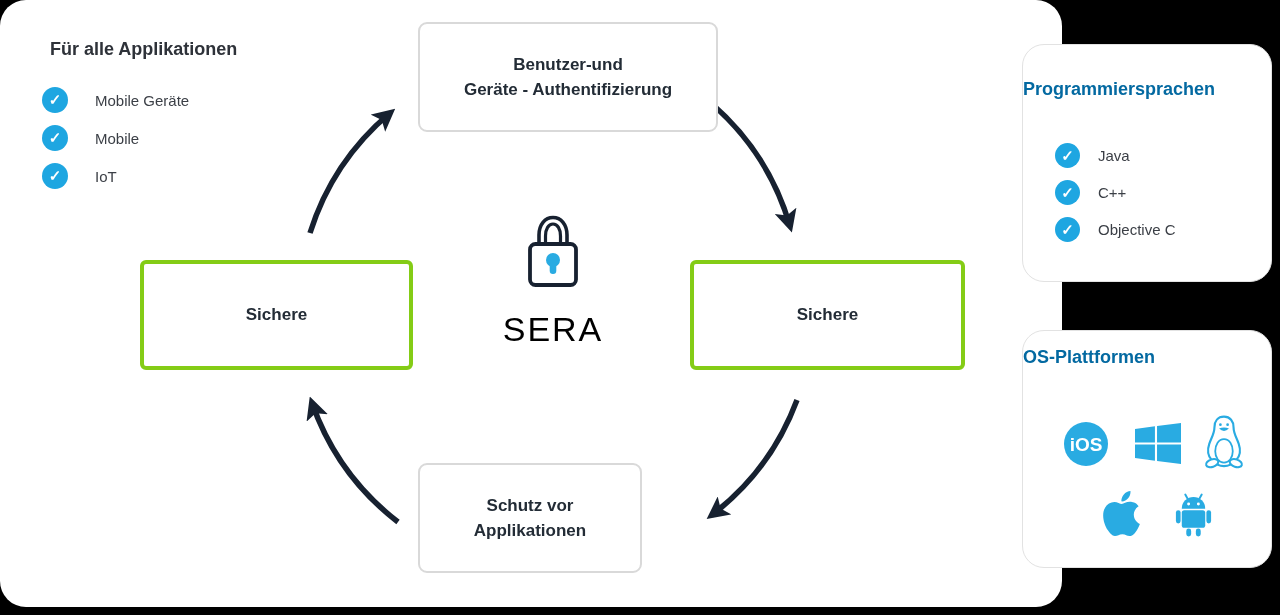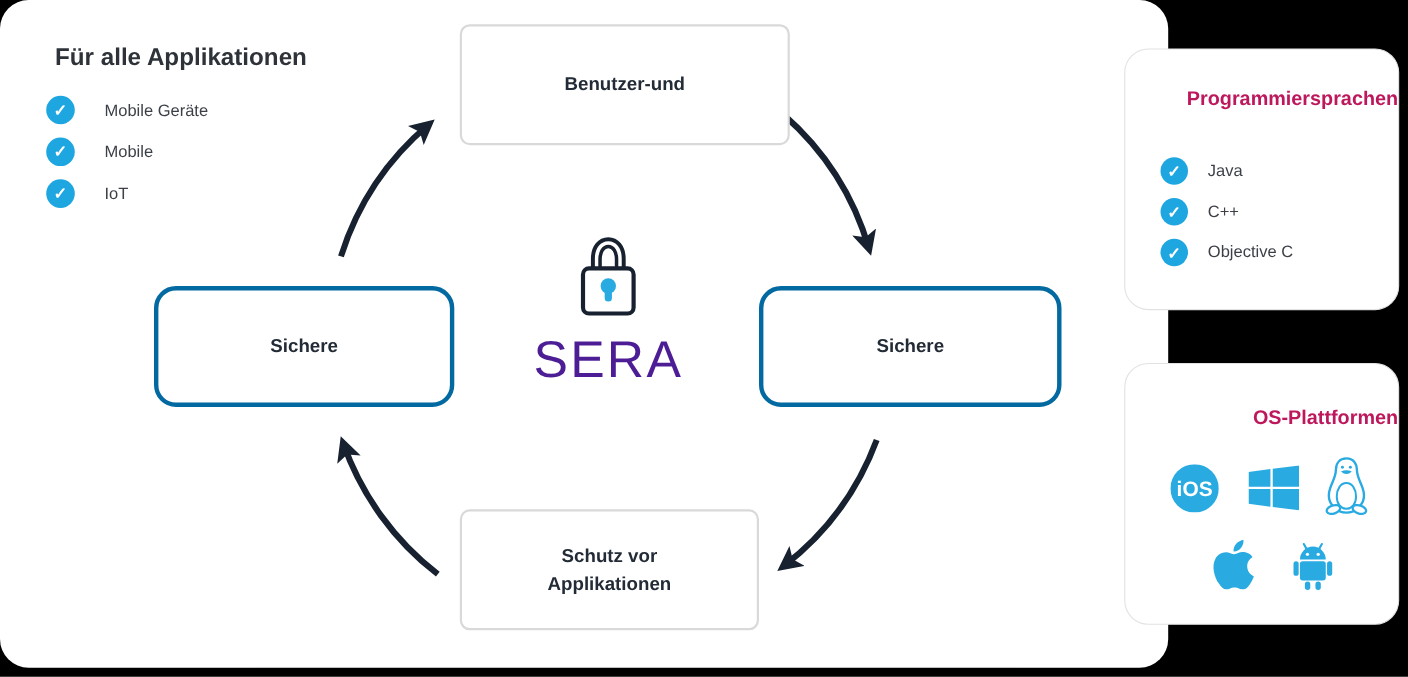--- a/index.html
+++ b/index.html
@@ -9,48 +9,48 @@
   .canvas { position: absolute; left: 0; top: 0; width: 1062px; height: 607px;
             background: #fff; border-radius: 26px; }
 
   .arrows { position: absolute; left: 0; top: 0; }
 
   
   .node { position: absolute; display: flex; align-items: center; justify-content: center;
           text-align: center; background: #fff; font-weight: bold; font-size: 17px;
           line-height: 1.5; color: #232c36; }
   .node.gray { border: 2px solid #d9d9d9; border-radius: 9px; }
-  .node.blue { border: 4px solid #0369a1; border-radius: 20px; }
+  .node.blue { border: 4px solid #84cc16; border-radius: 6px; }
   .node-top    { left: 418px; top: 22px;  width: 300px; height: 110px; }
   .node-right  { left: 690px; top: 260px; width: 275px; height: 110px; }
-  .node-bottom { left: 418px; top: 463px; width: 272px; height: 110px; }
+  .node-bottom { left: 418px; top: 463px; width: 224px; height: 110px; }
   .node-left   { left: 140px; top: 260px; width: 273px; height: 110px; }
 
   
   .lock { position: absolute; left: 523px; top: 210px; }
-  .brand { position: absolute; left: 453px; top: 299px; width: 200px; text-align: center;
-           font-size: 47px; letter-spacing: 2px; color: #4c1d95; font-weight: 400; }
+  .brand { position: absolute; left: 453px; top: 310px; width: 200px; text-align: center;
+           font-size: 34px; letter-spacing: 2px; color: #000000; font-weight: 400; }
 
   
-  .apps-title { position: absolute; left: 50px; top: 39px; font-size: 22px; font-weight: bold; color: #2e3239; }
+  .apps-title { position: absolute; left: 50px; top: 39px; font-size: 18px; font-weight: bold; color: #2e3239; }
   .apps-list { position: absolute; left: 42px; top: 87px; display: flex; flex-direction: column; gap: 12px; }
   .check-row { display: flex; align-items: center; gap: 27px; height: 26px; }
   .check-circle { width: 26px; height: 26px; border-radius: 50%; background: #1ea6e1; color: #fff;
                   display: flex; align-items: center; justify-content: center;
                   font-size: 15px; font-weight: bold; flex: 0 0 26px; }
   .check-label { font-size: 15px; color: #3b3f46; text-align: right; }
 
   
   .card { position: absolute; left: 1022px; width: 250px; height: 238px; background: #fff;
           border: 1px solid #e2e2e2; border-radius: 22px; }
   .card-langs { top: 44px; }
   .card-os { top: 330px; }
-  .card-title { width: 100%; text-align: right; font-size: 18px; font-weight: bold; color: #be185d; }
+  .card-title { width: 100%; text-align: left; font-size: 18px; font-weight: bold; color: #0369a1; }
   .card-langs .card-title { margin-top: 34px; }
-  .card-os .card-title { margin-top: 38px; }
+  .card-os .card-title { margin-top: 16px; }
   .lang-list { position: absolute; left: 32px; top: 98px; display: flex; flex-direction: column; gap: 12px; }
   .lang-list .check-row { gap: 18px; height: 25px; }
   .lang-list .check-circle { width: 25px; height: 25px; flex-basis: 25px; }
 
   .os-icon { position: absolute; }
   .ios-pos     { left: 41px;  top: 91px; }
   .windows-pos { left: 112px; top: 92px; }
   .linux-pos   { left: 178px; top: 84px; }
   .apple-pos   { left: 76px;  top: 160px; }
   .android-pos { left: 149px; top: 161px; }
@@ -85,20 +85,21 @@
       </div>
       <div class="check-row">
         <span class="check-circle">✓</span>
         <span class="check-label">IoT</span>
       </div>
     </div>
 
     <div class="node gray node-top">
       <div>
         <div>Benutzer-und</div>
+        <div>Geräte - Authentifizierung</div>
       </div>
     </div>
     <div class="node blue node-right">
       <div>
         <div>Sichere</div>
       </div>
     </div>
     <div class="node gray node-bottom">
       <div>
         <div>Schutz vor</div>

